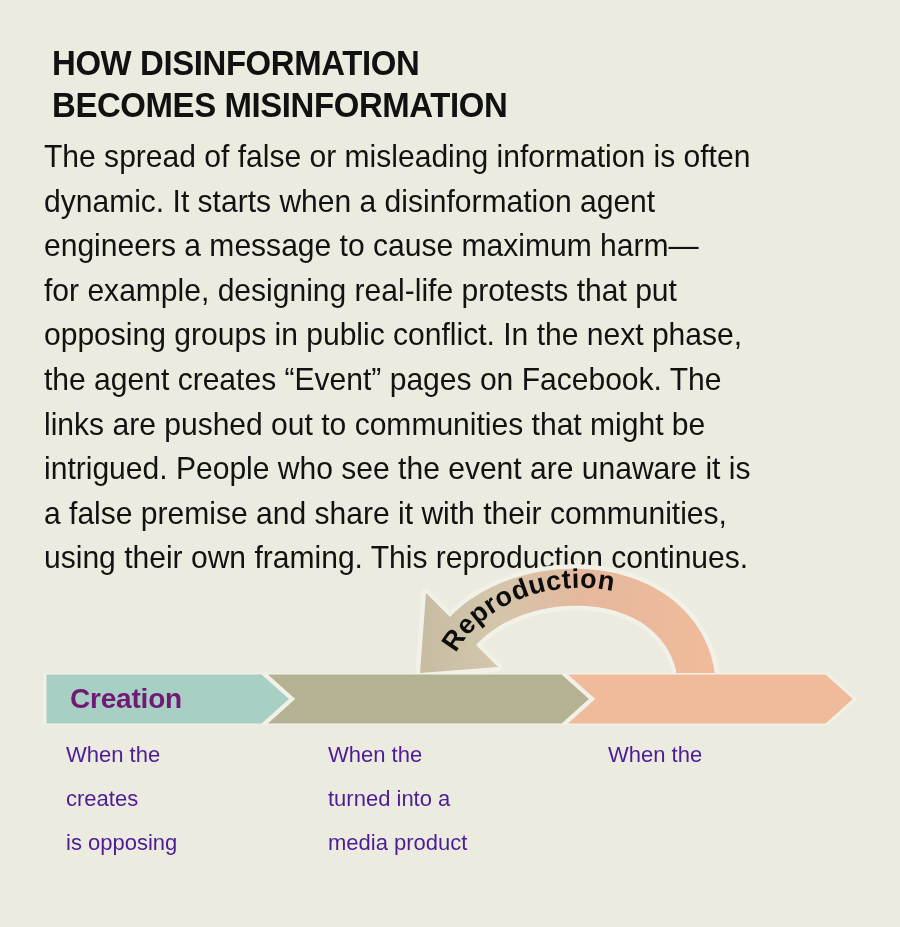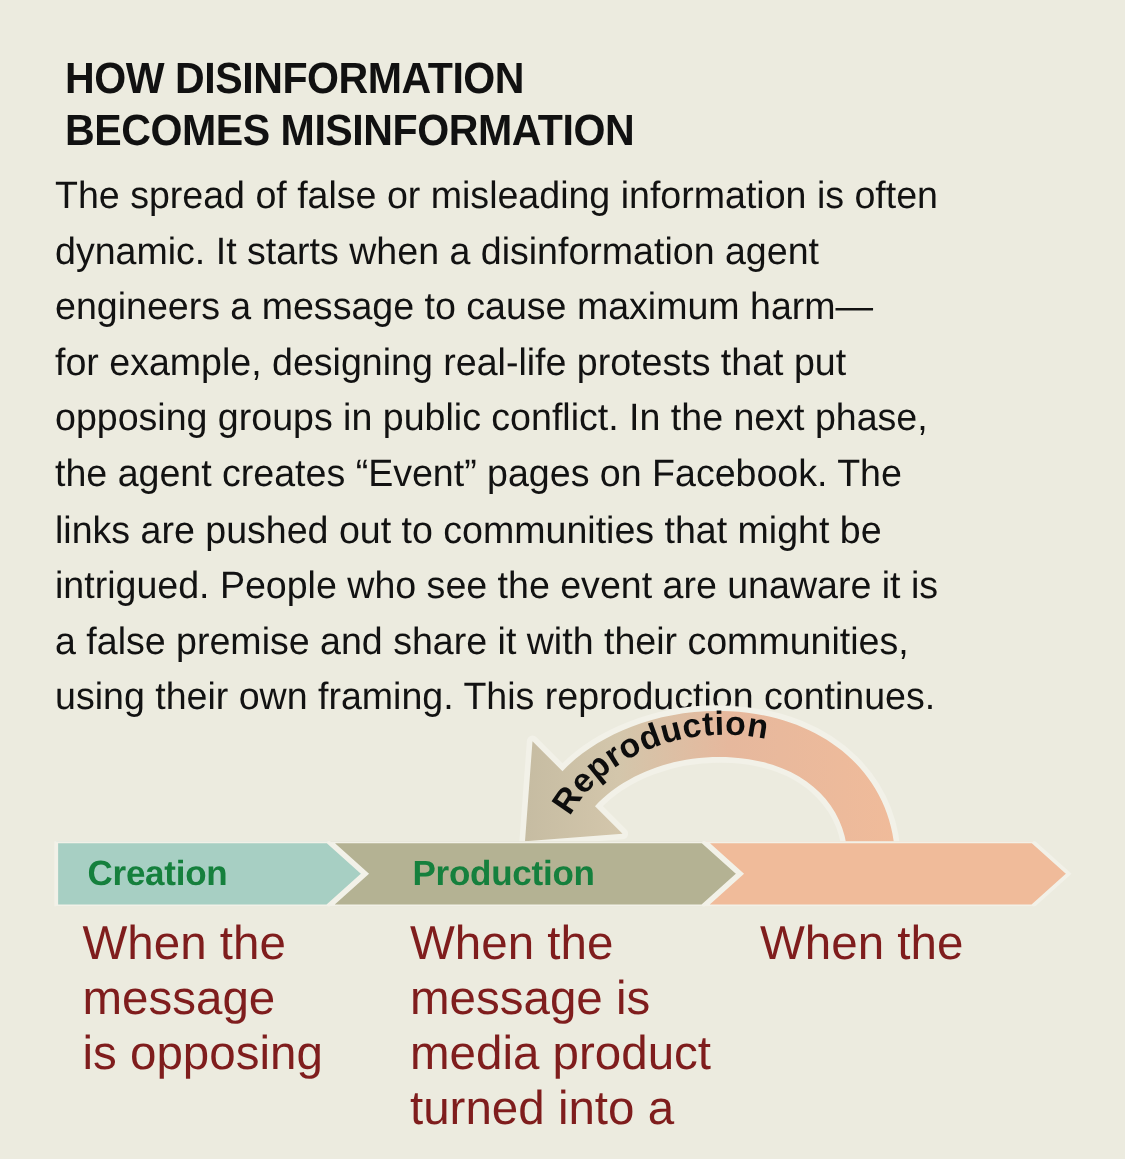--- a/index.html
+++ b/index.html
@@ -103,21 +103,21 @@
   }
   .band svg { display: block; }
   .band-label {
     position: absolute;
     top: 118px;
     height: 52px;
     display: flex;
     align-items: center;
     font-weight: bold;
     font-size: 28px;
-    color: #15803d;
+    color: #701a75;
     letter-spacing: -0.2px;
     white-space: nowrap;
   }
   .band-label.stage0 { left: 70px; }
   .band-label.stage1 { left: 330px; }
   .band-label.stage2 { left: 608px; }
 
   
   .descs {
     position: absolute;
@@ -127,23 +127,23 @@
     height: 190px;
   }
   .desc-col {
     position: absolute;
     top: 0;
   }
   .desc-col.c0 { left: 66px; width: 250px; }
   .desc-col.c1 { left: 328px; width: 268px; }
   .desc-col.c2 { left: 608px; width: 268px; }
   .desc-line {
-    font-size: 38px;
+    font-size: 22px;
     line-height: 44px;
-    color: #7f1d1d;
+    color: #4c1d95;
     white-space: nowrap;
   }
 </style>
 </head>
 <body>
 
 <div class="infographic">
 
   <div class="title-block">
     <div class="title-line">HOW DISINFORMATION</div>
@@ -213,35 +213,33 @@
 
         <path d="M 45 0 L 262 0 L 291 26 L 262 52 L 45 52 Z" fill="#a7cfc3" stroke="#f2f1e8" stroke-width="3"></path>
 
         <path d="M 264 0 L 562 0 L 591 26 L 562 52 L 264 52 L 293 26 Z" fill="#b4b293" stroke="#f2f1e8" stroke-width="3"></path>
 
         <path d="M 564 0 L 826 0 L 855 26 L 826 52 L 564 52 L 593 26 Z" fill="#f0bb9a" stroke="#f2f1e8" stroke-width="3"></path>
       </svg>
     </div>
 
     <div class="band-label stage0">Creation</div>
-    <div class="band-label stage1">Production</div>
 
     <div class="descs">
 
       <div class="desc-col c0">
         <div class="desc-line">When the</div>
-        <div class="desc-line">message</div>
+        <div class="desc-line">creates</div>
         <div class="desc-line">is opposing</div>
       </div>
 
       <div class="desc-col c1">
         <div class="desc-line">When the</div>
-        <div class="desc-line">message is</div>
+        <div class="desc-line">turned into a</div>
         <div class="desc-line">media product</div>
-        <div class="desc-line">turned into a</div>
       </div>
 
       <div class="desc-col c2">
         <div class="desc-line">When the</div>
       </div>
 
     </div>
 
   </div>
 </div>

